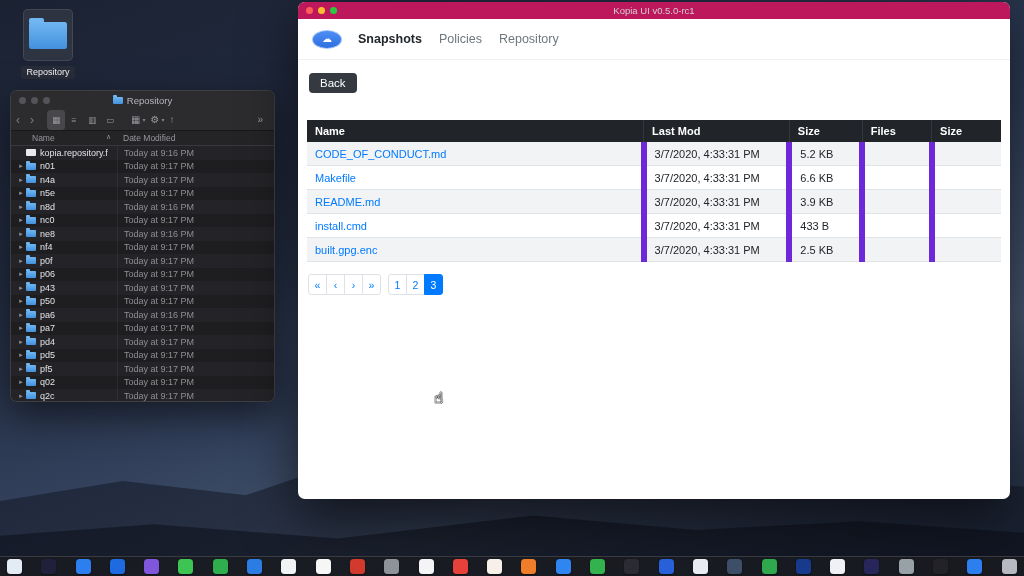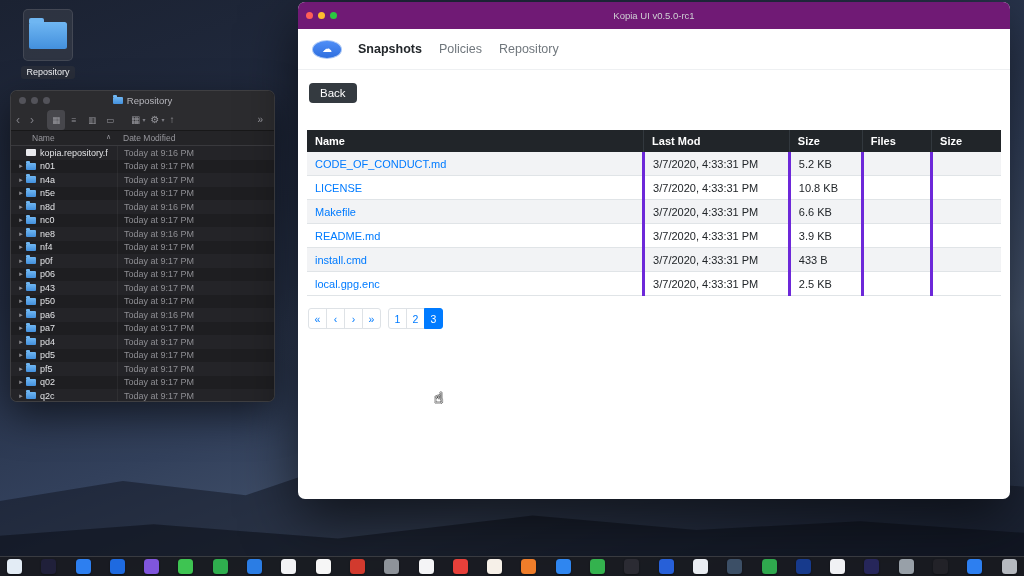--- a/index.html
+++ b/index.html
@@ -63,37 +63,37 @@
   .fw-fold::before{content:"";position:absolute;top:-2px;left:0;width:4px;height:2px;background:#6fb6f2;border-radius:1px 1px 0 0}
   .fw-row:first-child .fw-disc{visibility:hidden}
   .fw-row:first-child .fw-fold{background:#e9eaee;border-radius:1px}
   .fw-row:first-child .fw-fold::before{display:none}
   .fw-name{width:84px;white-space:nowrap;overflow:hidden}
   .fw-date{color:#8e8e93}
 
   
   .kw{position:absolute;left:298px;top:2px;width:712px;height:497px;border-radius:7px;overflow:hidden;
     background:#fff;box-shadow:0 20px 55px rgba(0,0,0,.6)}
-  .kw-titlebar{position:relative;height:27px;background:#701a75;display:flex;align-items:center}
+  .kw-titlebar{position:relative;height:17px;background:#be185d;display:flex;align-items:center}
   .light.red{background:#ff5f57}.light.yellow{background:#febd2e}.light.green{background:#2ac840}
   .kw-title{position:absolute;left:0;right:0;text-align:center;font-size:9.5px;color:#cfd0d4;pointer-events:none}
   .kw-nav{height:41px;display:flex;align-items:center;padding:0 14px;background:#fff;border-bottom:1px solid #eef0f2}
   .brand{width:30px;height:19px;border-radius:50%;background:linear-gradient(#4f8ef7,#2e6ede);
     border:1.5px solid #a9c6f5;display:flex;align-items:center;justify-content:center;
     color:#fff;font-size:10px;line-height:1;margin-right:16px}
   .nav-item{font-size:12.5px;color:#70777d;margin-right:17px;cursor:default}
   .nav-item.active{color:#23272b;font-weight:bold}
   .kw-body{padding:8px 9px 0}
   .back-btn{display:inline-block;margin:5px 0 0 2px;padding:4px 11px;border:none;border-radius:4px;
     background:#343a40;color:#fff;font-size:11.5px;font-family:inherit}
   table.kt{width:100%;margin-top:27px;border-collapse:collapse;table-layout:fixed}
   .kt th{background:#212529;color:#fff;font-size:11px;text-align:left;font-weight:bold;
     padding:5px 8px;border-right:1px solid #32383e}
   .kt th:last-child{border-right:none}
-  .kt td{font-size:11px;color:#212529;padding:5.5px 8px;border-right:3px solid #6d28d9;border-bottom:1px solid #e0e4e7}
+  .kt td{font-size:11px;color:#212529;padding:5.5px 8px;border-right:6px solid #6d28d9;border-bottom:1px solid #e0e4e7}
   .kt td:last-child{border-right:none}
   .kt tbody tr:nth-child(odd){background:#f2f3f5}
   .kt td.kt-name{color:#007bff;cursor:pointer}
   .w-name{width:48.5%}.w-mod{width:21%}.w-size{width:10.5%}.w-files{width:10%}.w-dirs{width:10%}
   .pager{display:flex;gap:7px;margin-top:12px;margin-left:1px}
   .pgroup{display:flex}
   .pgroup button{min-width:19px;height:21px;padding:0 5px;margin-left:-1px;border:1px solid #dee2e6;background:#fff;
     color:#007bff;font-size:10.5px;font-family:inherit;cursor:pointer}
   .pgroup button:first-child{border-radius:3px 0 0 3px;margin-left:0}
   .pgroup button:last-child{border-radius:0 3px 3px 0}
@@ -329,27 +329,20 @@
 
             <tr>
               <td class="kt-name">CODE_OF_CONDUCT.md</td>
               <td>3/7/2020, 4:33:31 PM</td>
               <td>5.2 KB</td>
               <td></td>
               <td></td>
             </tr>
 
 
-            <tr>
-              <td class="kt-name">LICENSE</td>
-              <td>3/7/2020, 4:33:31 PM</td>
-              <td>10.8 KB</td>
-              <td></td>
-              <td></td>
-            </tr>
 
             <tr>
               <td class="kt-name">Makefile</td>
               <td>3/7/2020, 4:33:31 PM</td>
               <td>6.6 KB</td>
               <td></td>
               <td></td>
             </tr>
 
             <tr>
@@ -365,21 +358,21 @@
 
             <tr>
               <td class="kt-name">install.cmd</td>
               <td>3/7/2020, 4:33:31 PM</td>
               <td>433 B</td>
               <td></td>
               <td></td>
             </tr>
 
             <tr>
-              <td class="kt-name">local.gpg.enc</td>
+              <td class="kt-name">built.gpg.enc</td>
               <td>3/7/2020, 4:33:31 PM</td>
               <td>2.5 KB</td>
               <td></td>
               <td></td>
             </tr>
 
         </tbody>
       </table>
       <div class="pager">
         <div class="pgroup">

